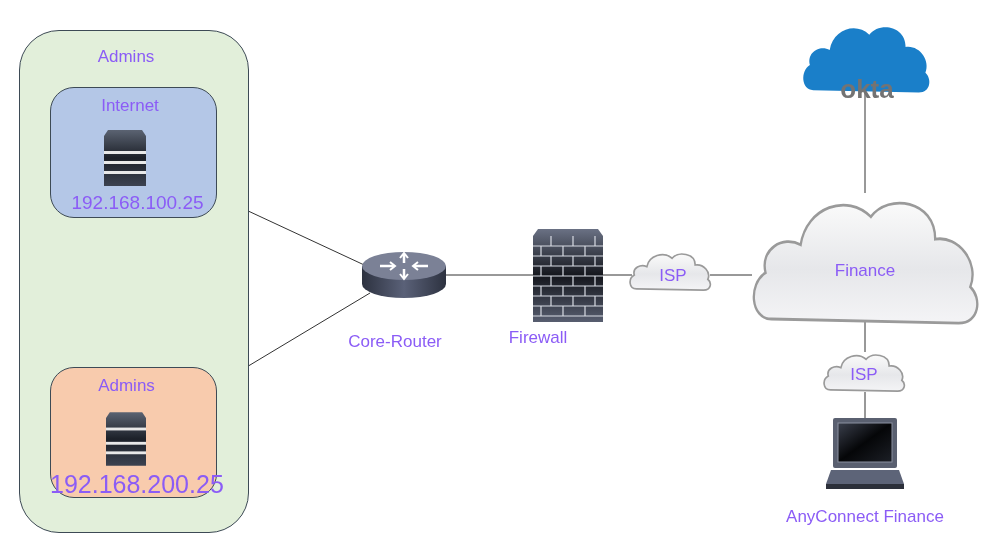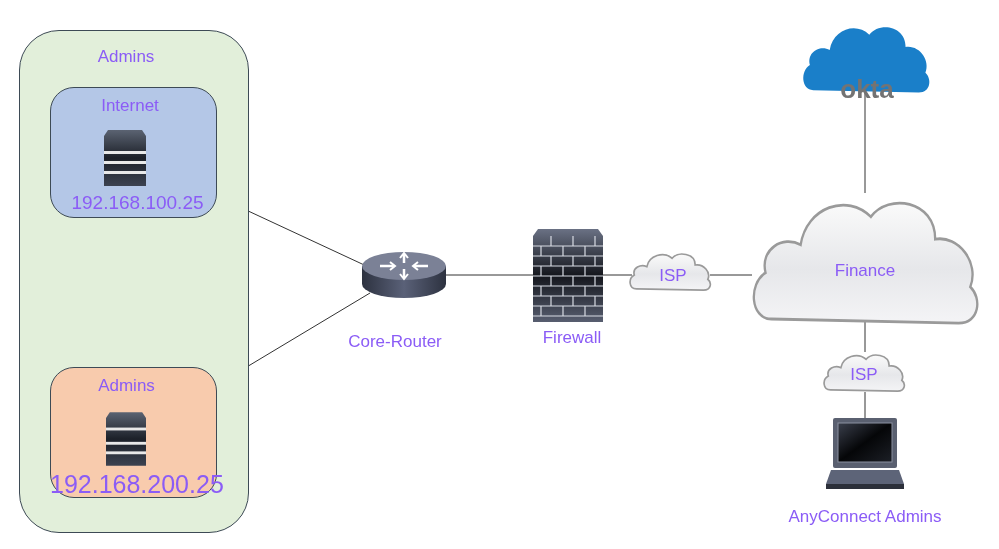--- a/index.html
+++ b/index.html
@@ -75,21 +75,21 @@
         <stop offset="0.5" stop-color="#14161c"></stop>
         <stop offset="1" stop-color="#585e70"></stop>
     </linearGradient>
   </defs>
   <polygon points="5,0 65,0 70,7 70,93 0,93 0,7" fill="url(#fw)"></polygon>
   <g stroke="#d8dbe3" stroke-width="1.2" fill="none">
     <path d="M0,17h70 M0,27h70 M0,37h70 M0,47h70 M0,57h70 M0,67h70 M0,77h70 M0,87h70"></path>
     <path d="M18,7v10 M40,7v10 M62,7v10 M8,17v10 M30,17v10 M52,17v10 M18,27v10 M40,27v10 M62,27v10 M8,37v10 M30,37v10 M52,37v10 M18,47v10 M40,47v10 M62,47v10 M8,57v10 M30,57v10 M52,57v10 M18,67v10 M40,67v10 M62,67v10 M8,77v10 M30,77v10 M52,77v10"></path>
   </g>
 </svg>
-<div class="lbl" style="left:522px;top:328px;width:100px;">Firewall</div>
+<div class="lbl" style="left:488px;top:328px;width:100px;">Firewall</div>
 
 <svg width="0" height="0" style="position:absolute">
   <defs>
     <linearGradient id="cl" x1="0" y1="0" x2="0" y2="1">
       <stop offset="0" stop-color="#fafafa"></stop>
         <stop offset="0.55" stop-color="#e6e7ea"></stop>
         <stop offset="1" stop-color="#f4f4f6"></stop>
     </linearGradient>
     <path id="cloudpath" d="M20,95 C2,95 0,70 15,62 C10,45 30,35 45,42 C50,15 85,5 105,22 C120,5 160,10 160,38 C180,35 198,55 190,72 C200,80 198,98 180,98 Z"></path>
   </defs>
@@ -121,13 +121,13 @@
       <stop offset="0" stop-color="#3a3f4c"></stop>
         <stop offset="0.5" stop-color="#050608"></stop>
         <stop offset="1" stop-color="#1c1f26"></stop>
     </linearGradient>
   </defs>
   <rect x="7" y="0" width="64" height="50" rx="2" fill="#5a6070"></rect>
   <rect x="12" y="5" width="54" height="39" fill="url(#scr)" stroke="#8a90a0" stroke-width="1"></rect>
   <polygon points="5,52 73,52 78,66 0,66" fill="#5d6478"></polygon>
   <rect x="0" y="66" width="78" height="5" fill="#2c303a"></rect>
 </svg>
-<div class="lbl" style="left:770px;top:507px;width:190px;">AnyConnect Admins</div>
+<div class="lbl" style="left:770px;top:507px;width:190px;">AnyConnect Finance</div>
 
 </body></html>

